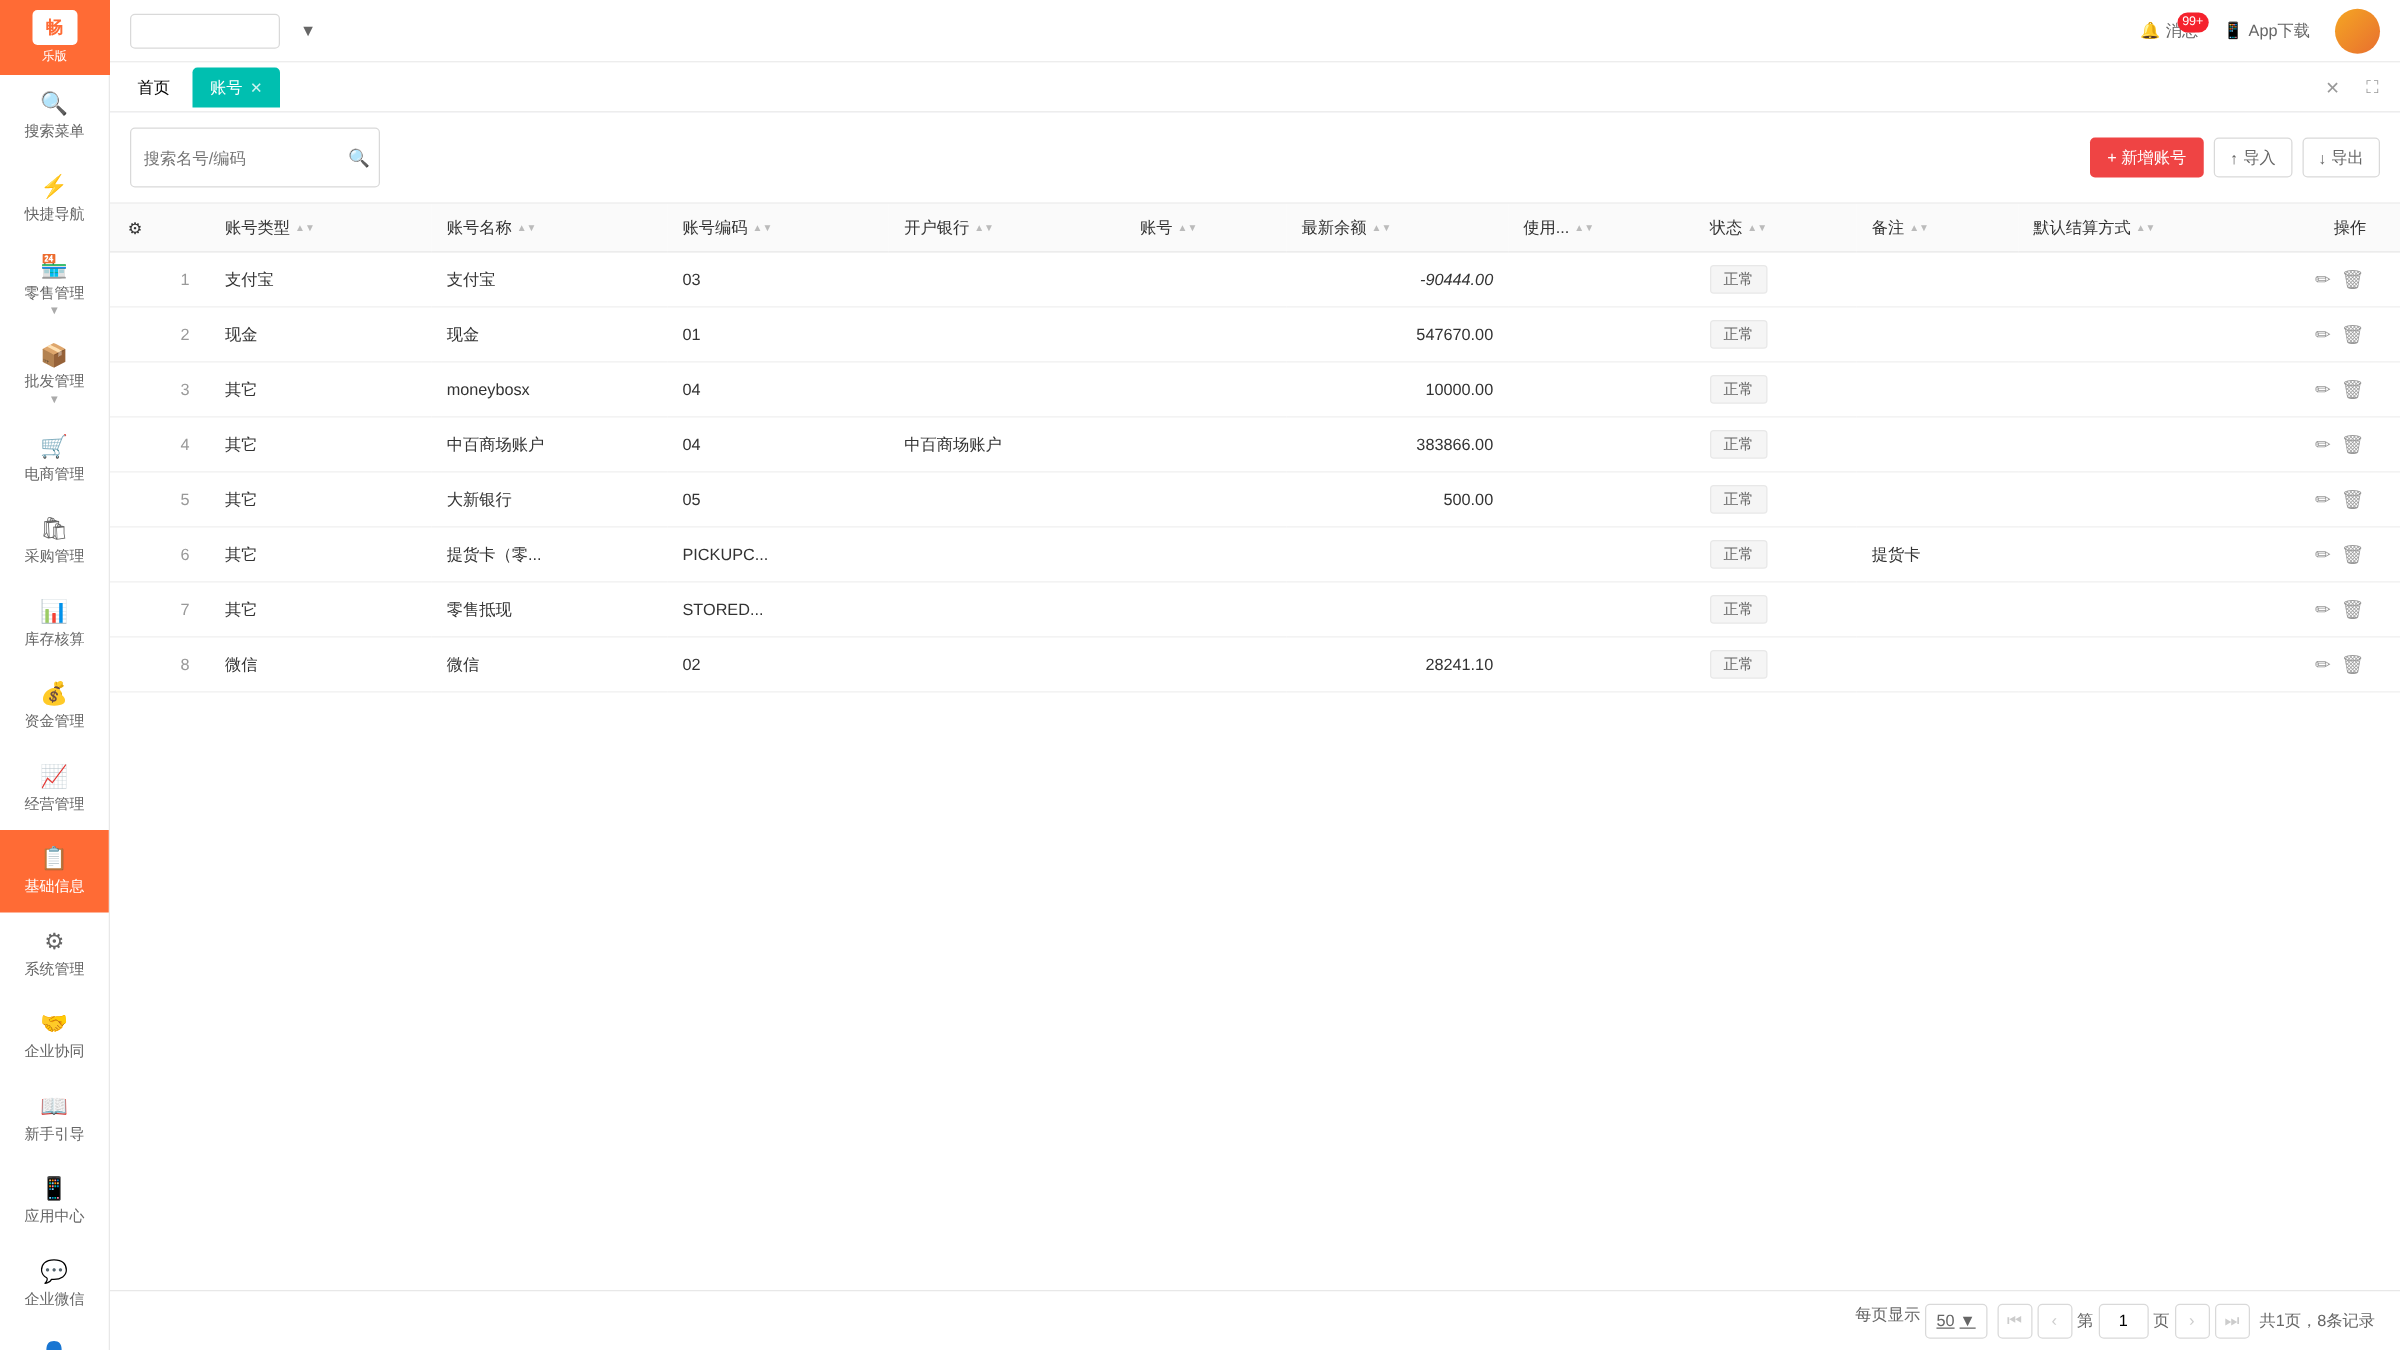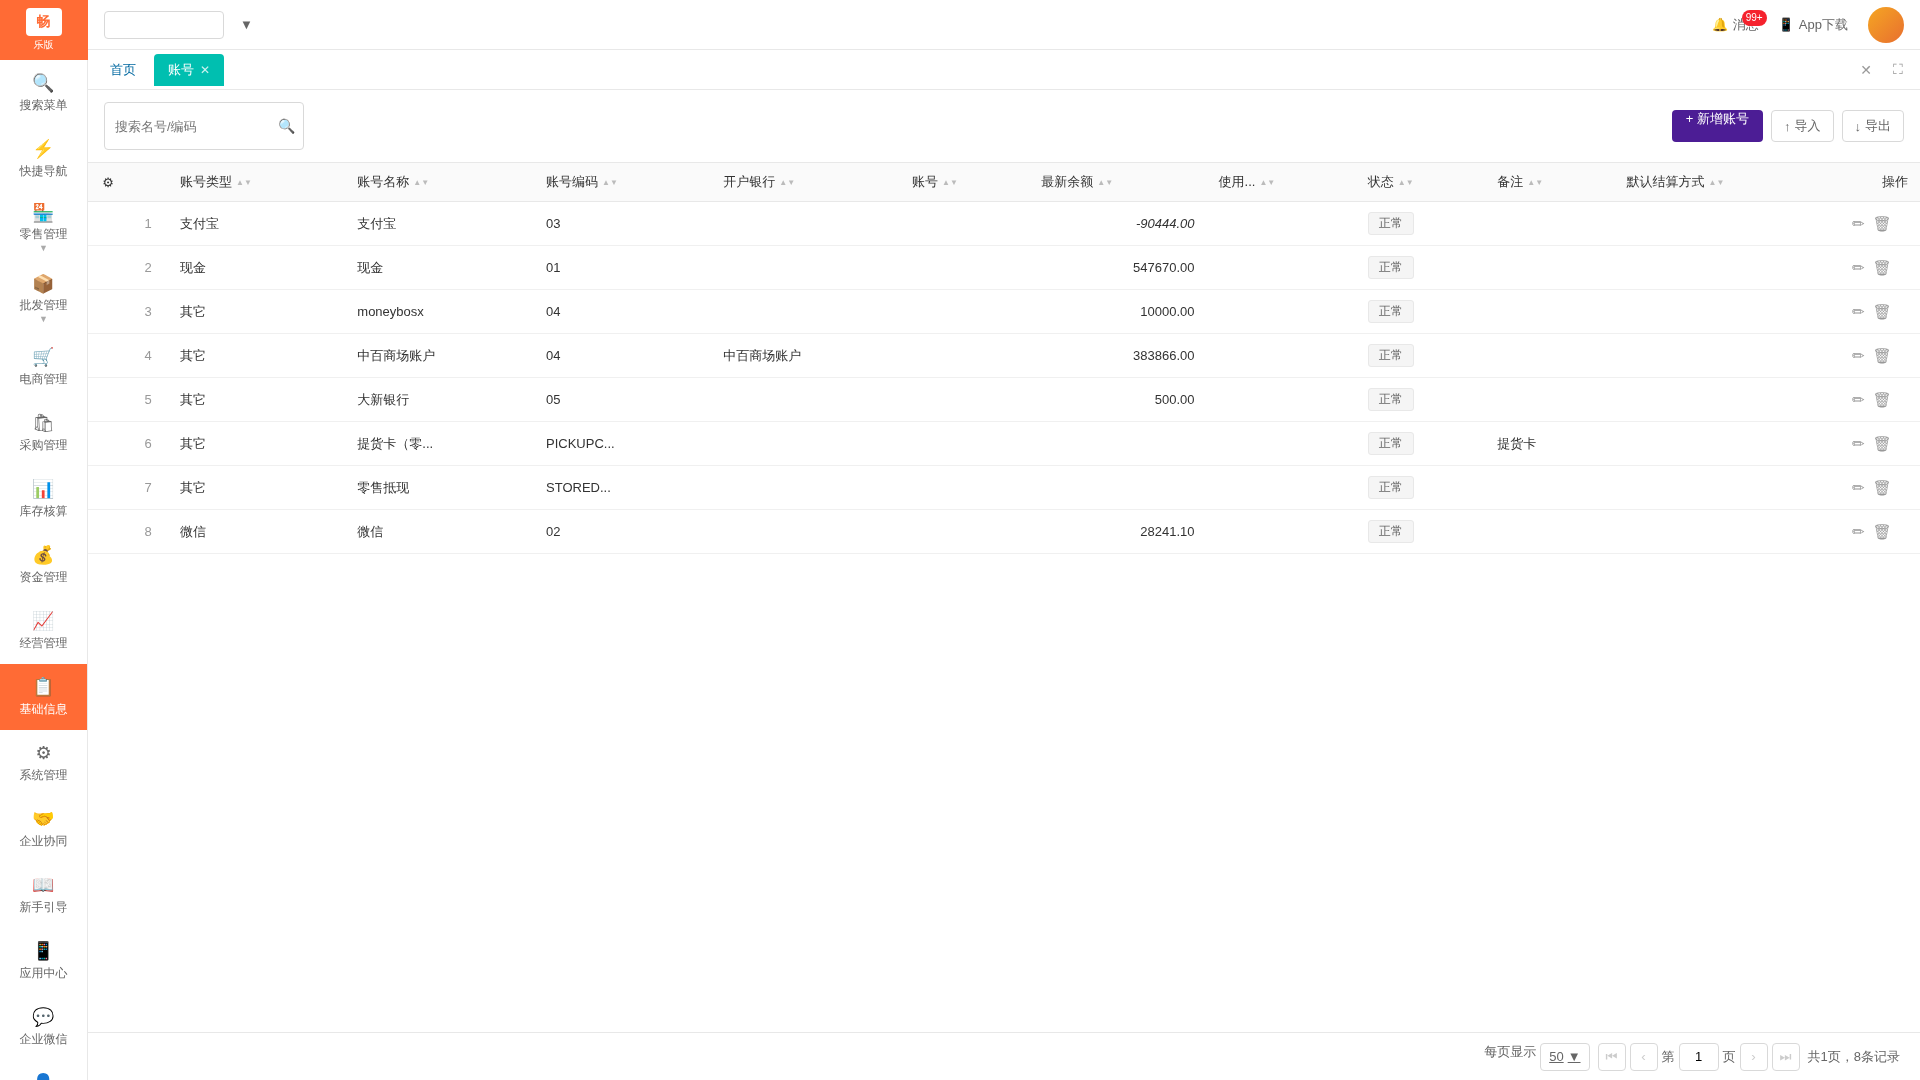--- a/index.html
+++ b/index.html
@@ -175,21 +175,21 @@
     }
     .tab-item {
       height: 32px;
       padding: 0 14px;
       display: flex;
       align-items: center;
       gap: 6px;
       cursor: pointer;
       font-size: 13px;
       border-radius: 4px 4px 0 0;
-      color: #0369a1;
+      color: #000000;
     }
     .tab-item.active {
       background: #00bfb0;
       color: #fff;
     }
     .tab-item .tab-close {
       font-size: 12px;
       color: rgba(255,255,255,0.8);
       cursor: pointer;
     }
@@ -240,28 +240,28 @@
       font-size: 14px;
     }
     .toolbar-right {
       display: flex;
       align-items: center;
       gap: 8px;
     }
     .btn-primary {
       height: 32px;
       padding: 0 14px;
-      background: #4c1d95;
+      background: #ef4444;
       color: #fff;
       border: none;
       border-radius: 4px;
       cursor: pointer;
       font-size: 13px;
       display: flex;
-      align-items: flex-start;
+      align-items: center;
       gap: 4px;
     }
     .btn-default {
       height: 32px;
       padding: 0 12px;
       background: #fff;
       color: #666;
       border: 1px solid #d9d9d9;
       border-radius: 4px;
       cursor: pointer;
@@ -282,21 +282,21 @@
       width: 100%;
       border-collapse: collapse;
       font-size: 13px;
     }
     thead tr {
       background: #fafafa;
       border-bottom: 1px solid #e8e8e8;
     }
     thead th {
       padding: 10px 12px;
-      text-align: right;
+      text-align: center;
       font-weight: 500;
       color: #333;
       white-space: nowrap;
       border-bottom: 1px solid #e8e8e8;
     }
     thead th .col-header {
       display: flex;
       align-items: center;
       gap: 4px;
     }

